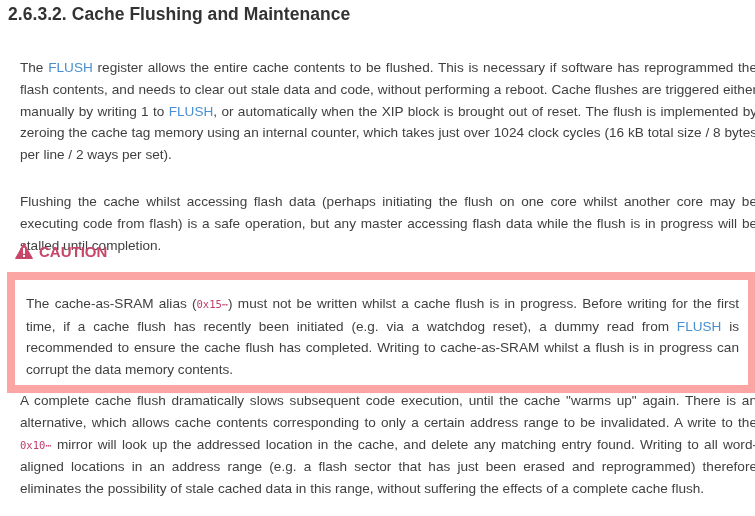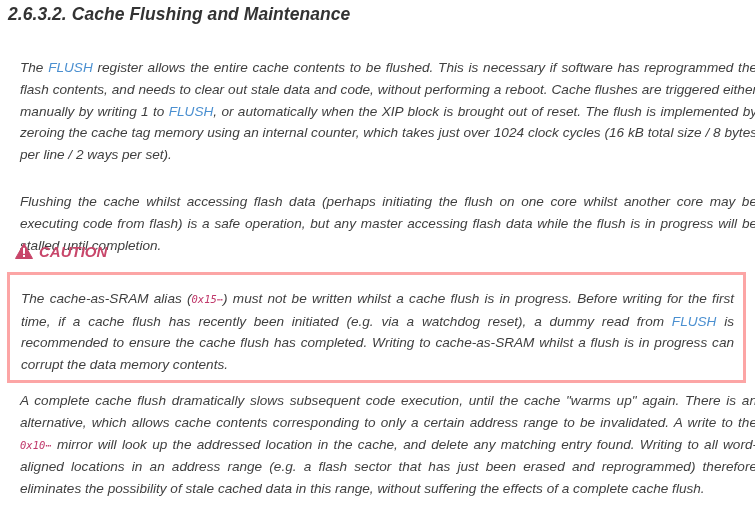--- a/index.html
+++ b/index.html
@@ -1,21 +1,21 @@
 <!DOCTYPE html>
 <html><head>
 <meta charset="utf-8">
 <style>
   html, body { margin: 0; padding: 0; background: #ffffff; }
   body {
     width: 755px; height: 516px; overflow: hidden;
     font-family: "Liberation Sans", "DejaVu Sans", sans-serif;
     color: #3f3f3f;
   }
-  .page { position: relative; width: 755px; height: 516px; font-style: italic; }
+  .page { position: relative; width: 755px; height: 516px; }
   h3 {
     position: absolute; left: 8px; top: 4px; margin: 0;
     font-size: 17.5px; font-weight: bold; color: #333333;
     letter-spacing: 0.05px;
   }
   p.body {
     position: absolute; left: 8px; width: 737px; margin: 12px;
     font-size: 13.6px; line-height: 21.8px; text-align: justify;
   }
   #p1 { top: 45px; }
@@ -27,21 +27,21 @@
     font-size: 10.5px; color: #c0396b;
   }
   .caution-title {
     position: absolute; left: 15px; top: 240px; height: 22px;
     display: flex; align-items: center; gap: 6px;
     color: #c8466a; font-weight: bold; font-size: 15px;
   }
   .caution-title svg { display: block; }
   .caution-box {
     position: absolute; left: 7px; top: 272px; width: 733px; height: 105px;
-    border: 3px solid #fca5a5;
+    border: 8px solid #fca5a5;
     box-sizing: content-box;
   }
   .caution-box p {
     margin: 0; position: absolute; left: 11px; top: 13px; width: 713px;
     font-size: 13.6px; line-height: 21.6px; text-align: justify;
   }
 </style>
 </head>
 <body>
 

